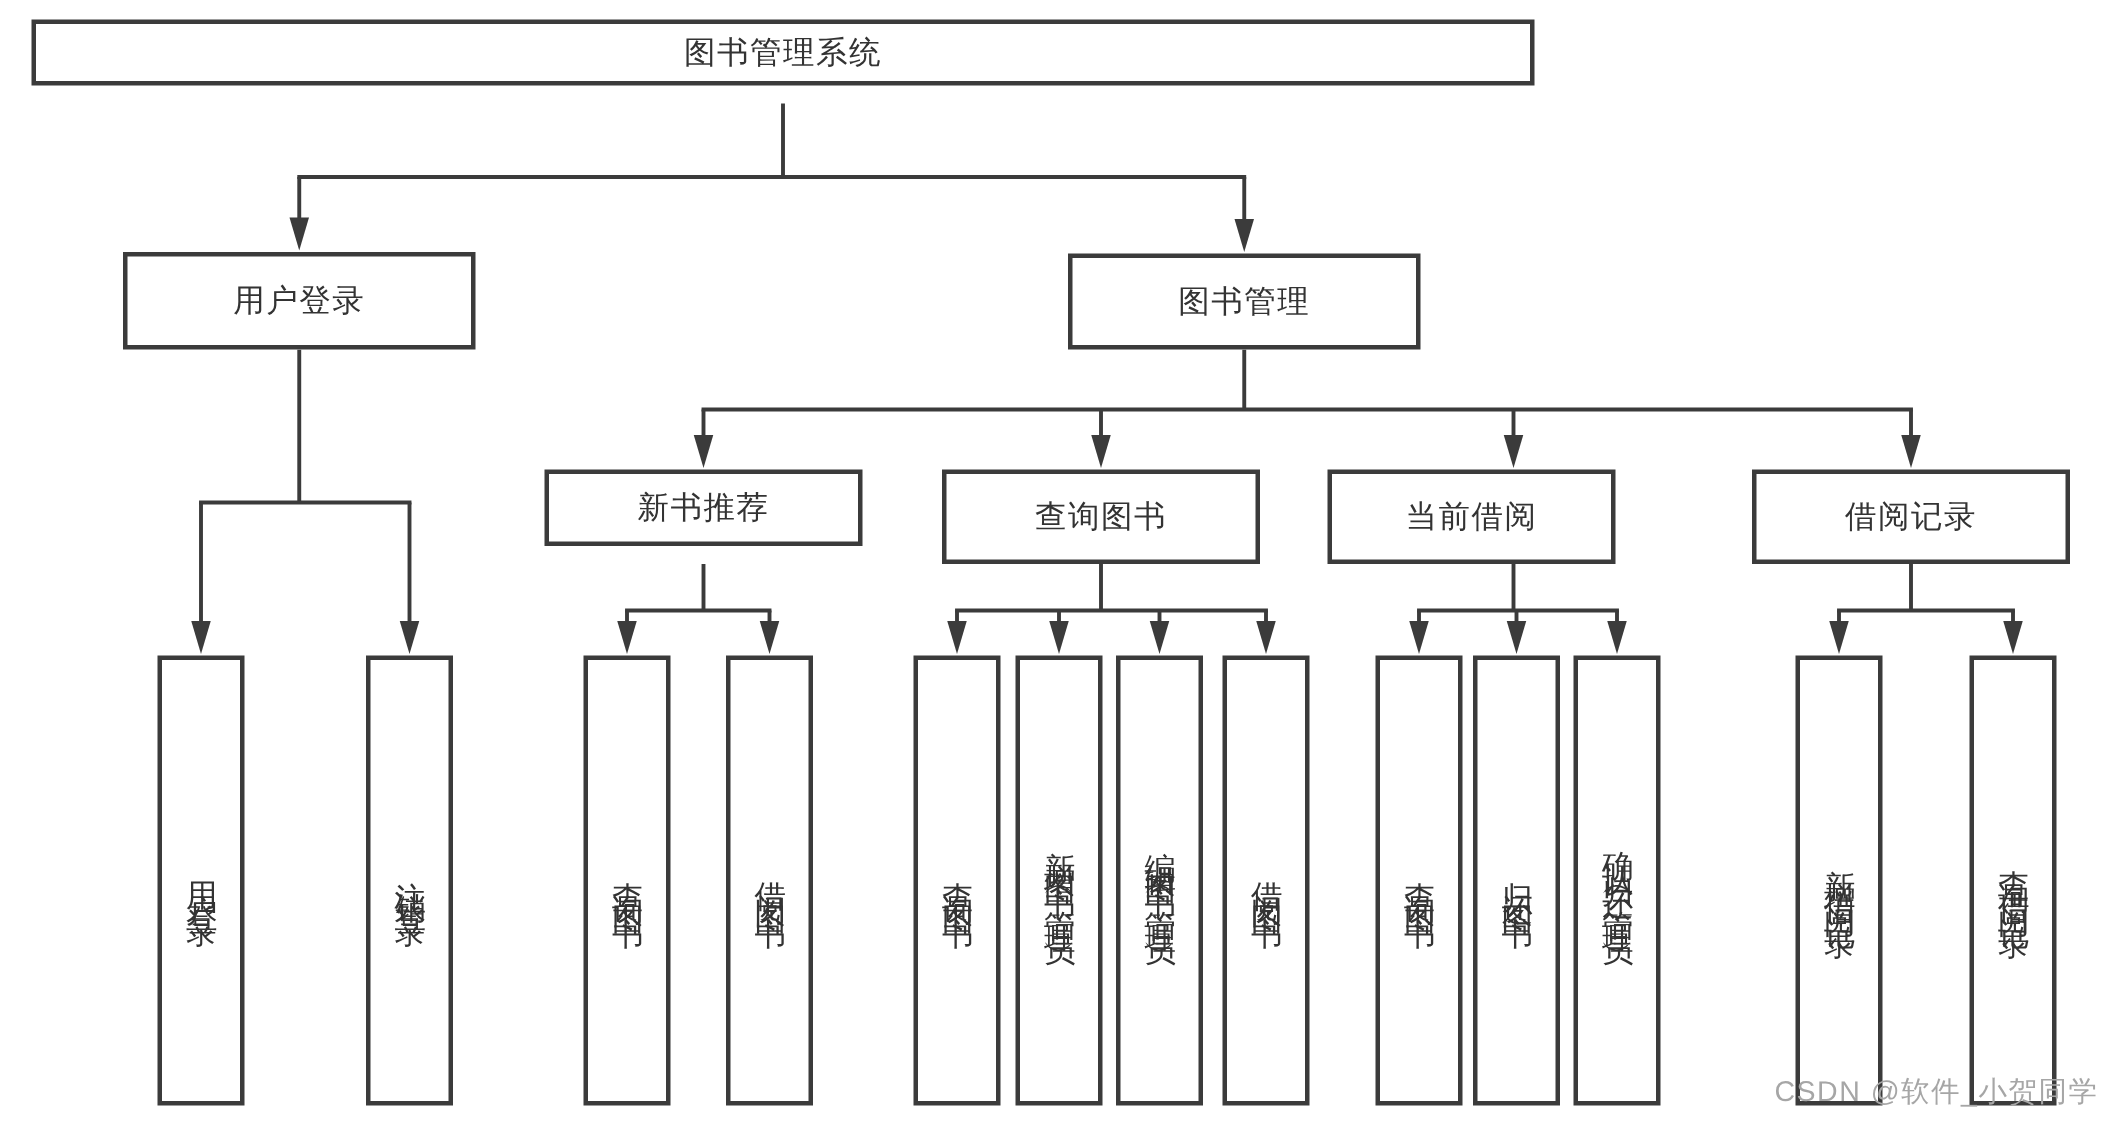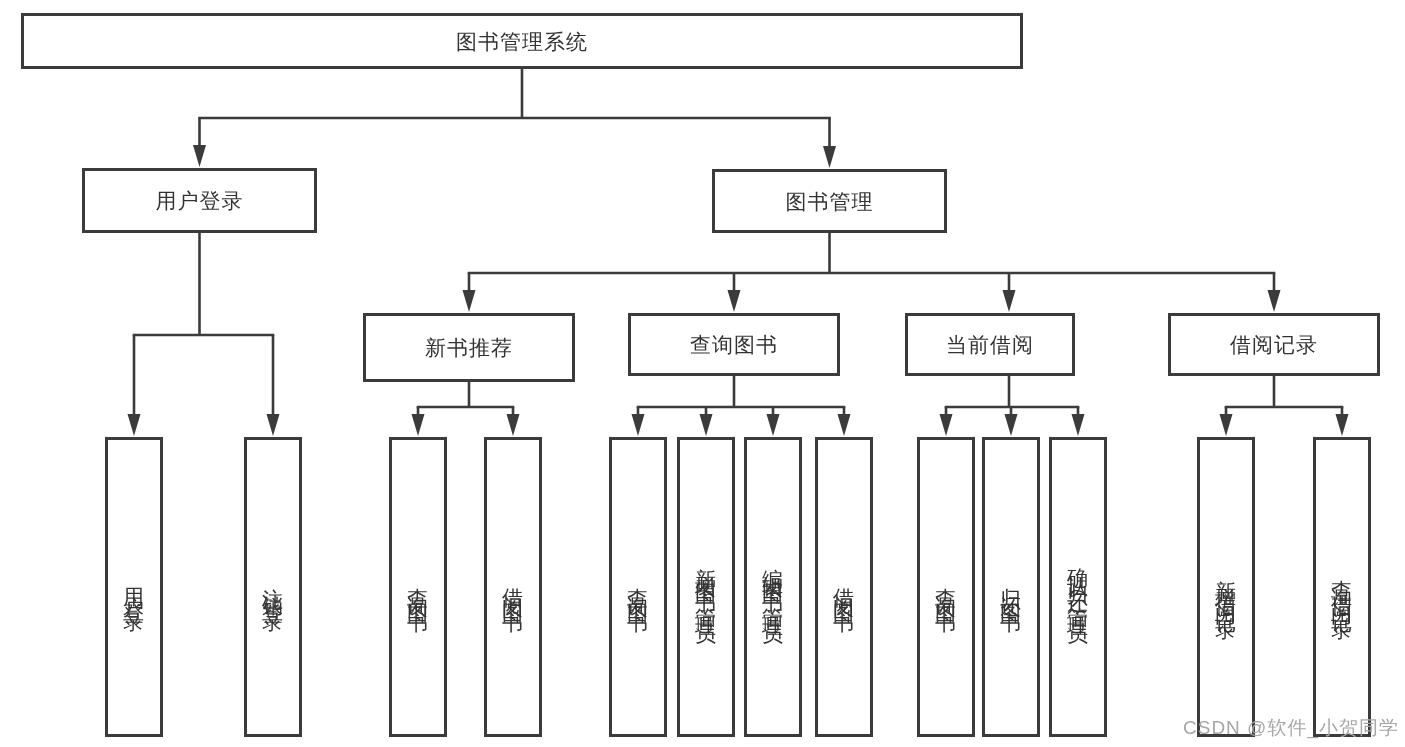--- a/index.html
+++ b/index.html
@@ -91,28 +91,28 @@
     <polygon points="1071.5,414 1084.5,414 1078,436"></polygon>
 
     <line x1="1274" y1="376" x2="1274" y2="407"></line>
     <line x1="1224.7" y1="407" x2="1343.3" y2="407"></line>
     <line x1="1226" y1="407" x2="1226" y2="420"></line>
     <polygon points="1219.5,414 1232.5,414 1226,436"></polygon>
     <line x1="1342" y1="407" x2="1342" y2="420"></line>
     <polygon points="1335.5,414 1348.5,414 1342,436"></polygon>
   </svg>
 
-  <div class="node" style="left:21px;top:13px;width:1002px;height:56px">图书管理系统</div>
+  <div class="node" style="left:21px;top:13px;width:1002px;height:44px">图书管理系统</div>
 
   <div class="node" style="left:82px;top:168px;width:235px;height:65px">用户登录</div>
   <div class="node" style="left:712px;top:169px;width:235px;height:64px">图书管理</div>
 
-  <div class="node" style="left:363px;top:313px;width:212px;height:69px">新书推荐</div>
+  <div class="node" style="left:363px;top:313px;width:212px;height:51px">新书推荐</div>
   <div class="node" style="left:628px;top:313px;width:212px;height:63px">查询图书</div>
-  <div class="node" style="left:905px;top:313px;width:170px;height:63px">当前借阅</div>
+  <div class="node" style="left:885px;top:313px;width:192px;height:63px">当前借阅</div>
   <div class="node" style="left:1168px;top:313px;width:212px;height:63px">借阅记录</div>
 
   <div class="node v" style="left:105px;top:437px;width:58px;height:300px">用户登录</div>
   <div class="node v" style="left:244px;top:437px;width:58px;height:300px">注销登录</div>
 
   <div class="node v" style="left:389px;top:437px;width:58px;height:300px">查询图书</div>
   <div class="node v" style="left:484px;top:437px;width:58px;height:300px">借阅图书</div>
 
   <div class="node v" style="left:609px;top:437px;width:58px;height:300px">查询图书</div>
   <div class="node v" style="left:677px;top:437px;width:58px;height:300px">新增图书（管理员）</div>

